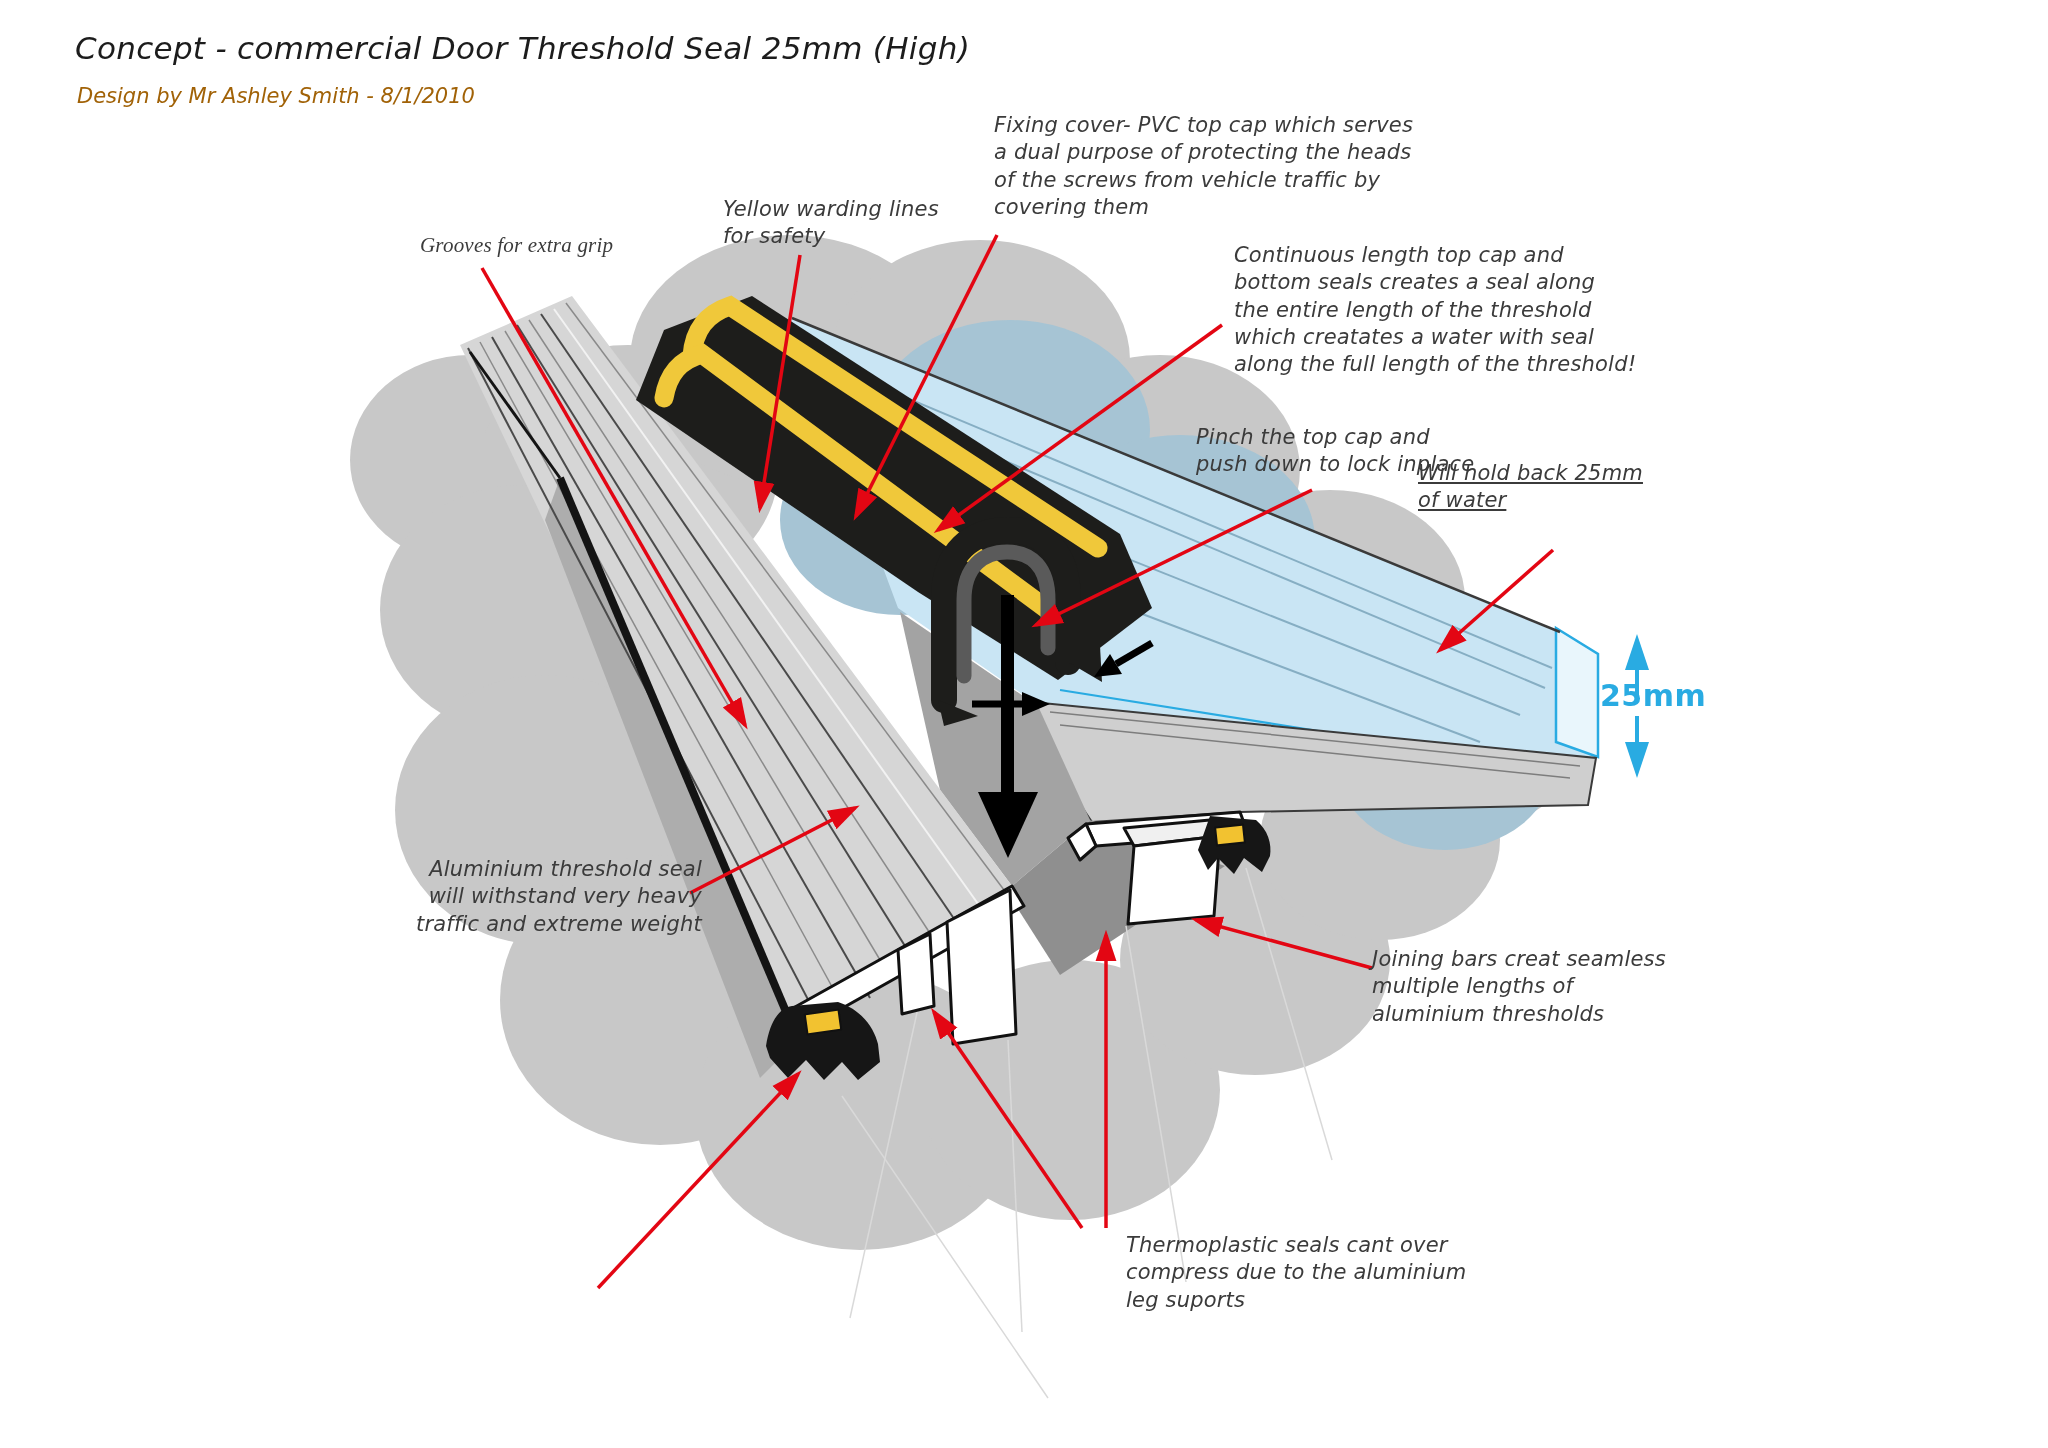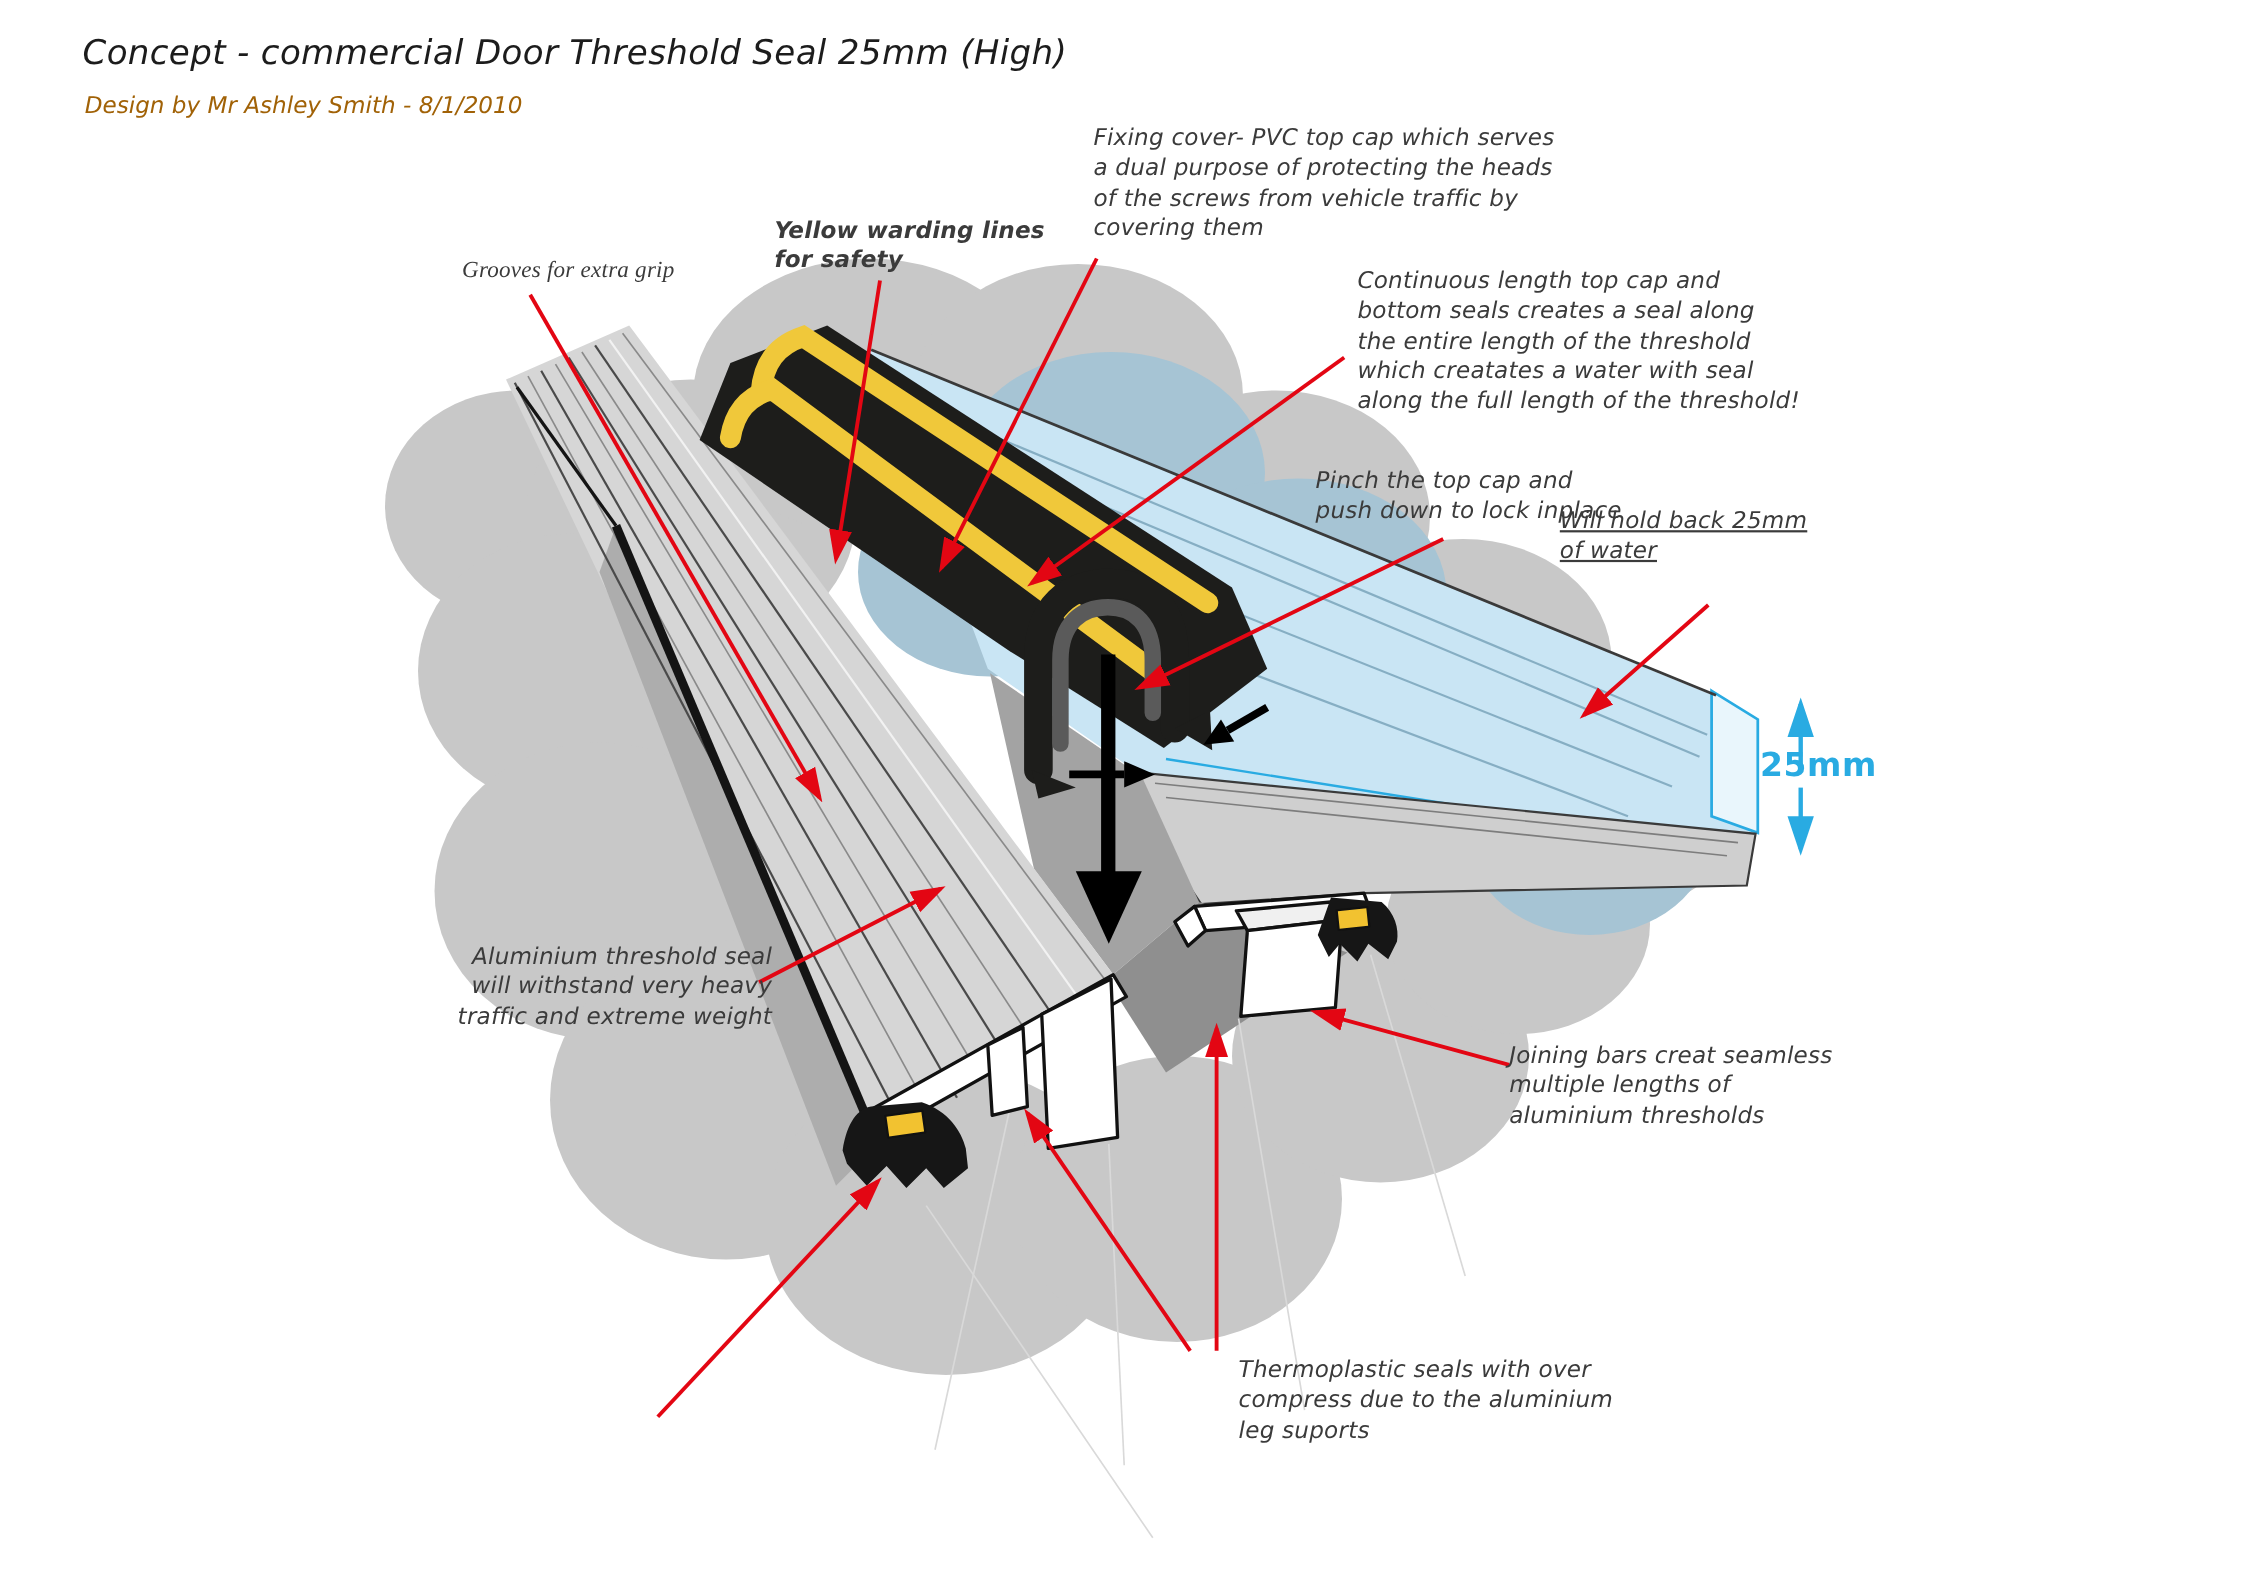--- a/index.html
+++ b/index.html
@@ -175,39 +175,39 @@
     <g stroke="#29abe2" stroke-width="4" fill="none">
       <line x1="1637" y1="700" x2="1637" y2="640" marker-end="url(#cyanhead)"></line>
       <line x1="1637" y1="716" x2="1637" y2="772" marker-end="url(#cyanhead)"></line>
     </g>
   </svg>
 
   <div class="title">Concept - commercial Door Threshold Seal 25mm (High)</div>
   <div class="subtitle">Design by Mr Ashley Smith - 8/1/2010</div>
 
   <div class="note" style="left:420px;top:232px;font-family:Liberation Serif, serif;">Grooves for extra grip</div>
-  <div class="note" style="left:704px;top:196px;font-weight:bold;">Yellow warding lines
+  <div class="note" style="left:723px;top:196px;">Yellow warding lines
 for safety</div>
   <div class="note" style="left:994px;top:112px;">Fixing cover- PVC top cap which serves
 a dual purpose of protecting the heads
 of the screws from vehicle traffic by
 covering them</div>
   <div class="note" style="left:1234px;top:242px;">Continuous length top cap and
 bottom seals creates a seal along
 the entire length of the threshold
 which creatates a water with seal
 along the full length of the threshold!</div>
   <div class="note" style="left:1196px;top:424px;">Pinch the top cap and
 push down to lock inplace</div>
   <div class="note" style="left:1418px;top:460px;text-decoration:underline;">Will hold back 25mm
 of water</div>
   <div class="note" style="left:416px;top:856px;text-align:right;">Aluminium threshold seal
 will withstand very heavy
 traffic and extreme weight</div>
   <div class="note" style="left:1372px;top:946px;">Joining bars creat seamless
 multiple lengths of
 aluminium thresholds</div>
-  <div class="note" style="left:1126px;top:1232px;">Thermoplastic seals with over
+  <div class="note" style="left:1126px;top:1232px;">Thermoplastic seals cant over
 compress due to the aluminium
 leg suports</div>
 
   <div class="dim-label">25mm</div>
 </div>
 
 </body></html>

